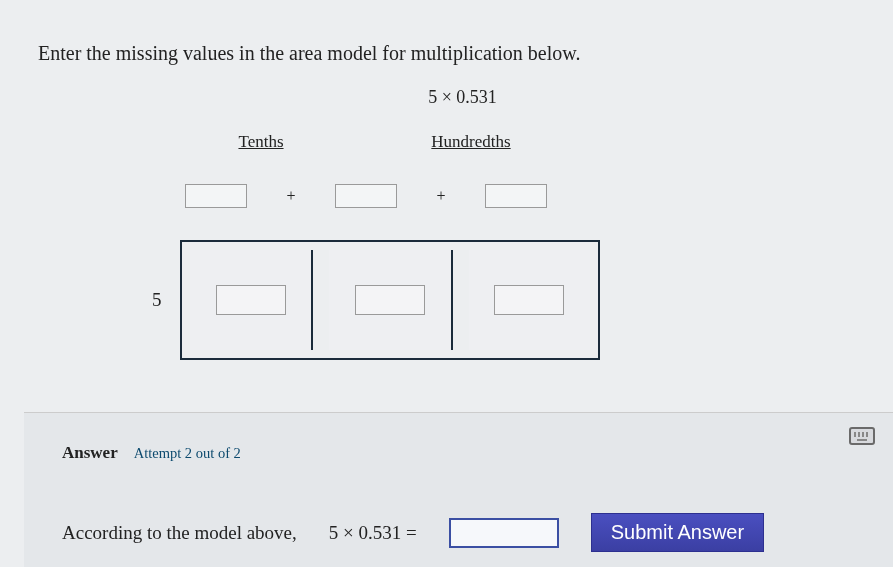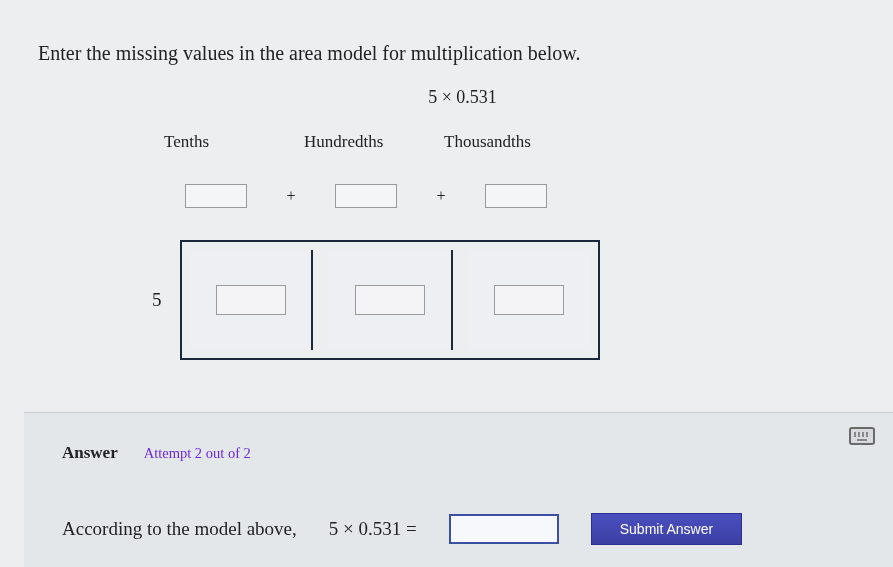--- a/index.html
+++ b/index.html
@@ -26,20 +26,22 @@
       margin-left: 120px;
       position: relative;
     }
     .headers {
       display: flex;
       width: 420px;
       margin-left: 20px;
     }
     .header-col {
       flex: 1;
+      text-align: center;
+      text-decoration: underline;
       font-size: 17px;
     }
     .top-inputs {
       display: flex;
       align-items: center;
       width: 420px;
       margin-left: 20px;
       margin-top: 6px;
       margin-bottom: 6px;
     }
@@ -89,43 +91,43 @@
       height: 30px;
       border: 1px solid #9a9a9a;
       background: rgba(255,255,255,0.35);
     }
     .answer-section {
       margin-top: 44px;
       padding: 14px 22px 10px 22px;
       background: #e4e7ea;
       border-top: 1px solid #ccc;
     }
-    .answer-head { display: flex; align-items: baseline; gap: 10px; }
+    .answer-head { display: flex; align-items: baseline; }
     .answer-label { font-weight: bold; font-size: 17px; }
-    .attempt-text { font-size: 14.5px; color: #6d28d9; }
+    .attempt-text { font-size: 14.5px; color: #0c4a6e; }
     .final-row {
       margin-top: 34px;
       display: flex;
       align-items: center;
       gap: 16px;
       font-size: 19px;
     }
     .final-input {
       width: 110px;
       height: 30px;
       border: 2px solid #3b4fa3;
       background: #f6f8fb;
     }
     .submit-btn {
       background: #3b3fa3;
       background: linear-gradient(#4a4fc0, #3b3fa3);
       color: #fff;
       border: 1px solid #2d3090;
-      font-size: 14px;
-      padding: 7px 28px;
+      font-size: 20px;
+      padding: 7px 19px;
       font-family: Arial, sans-serif;
       cursor: pointer;
     }
     .keyboard-icon {
       position: absolute;
       right: 18px;
       top: 6px;
       width: 26px;
       height: 18px;
       border: 2px solid #6a6a6a;
@@ -150,21 +152,20 @@
 
 <div class="prompt">Enter the missing values in the area model for multiplication below.</div>
 
 <div class="expression">5 × 0.531</div>
 
 <div class="model-wrap">
 
   <div class="headers">
     <div class="header-col">Tenths</div>
     <div class="header-col">Hundredths</div>
-    <div class="header-col">Thousandths</div>
   </div>
 
   <div class="top-inputs">
     <div class="input-slot">
       <input class="small-input" value="" style="">
     </div>
     <div class="plus">+</div>
     <div class="input-slot">
       <input class="small-input" value="" style="">
     </div>

